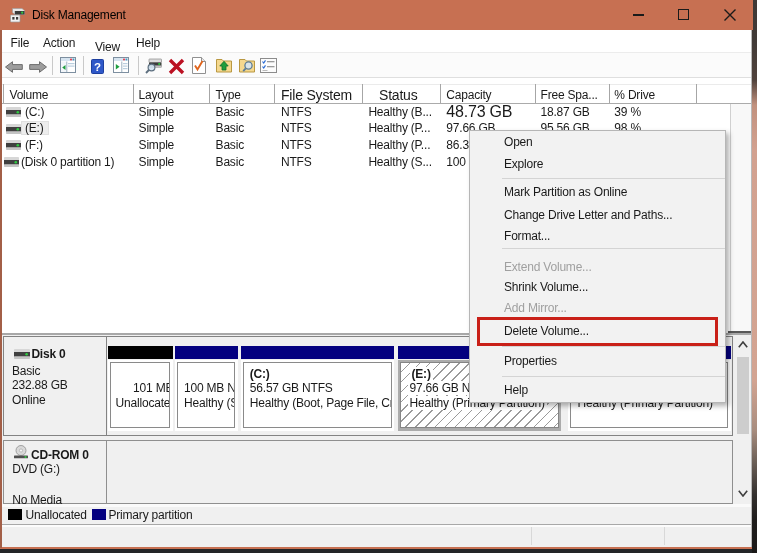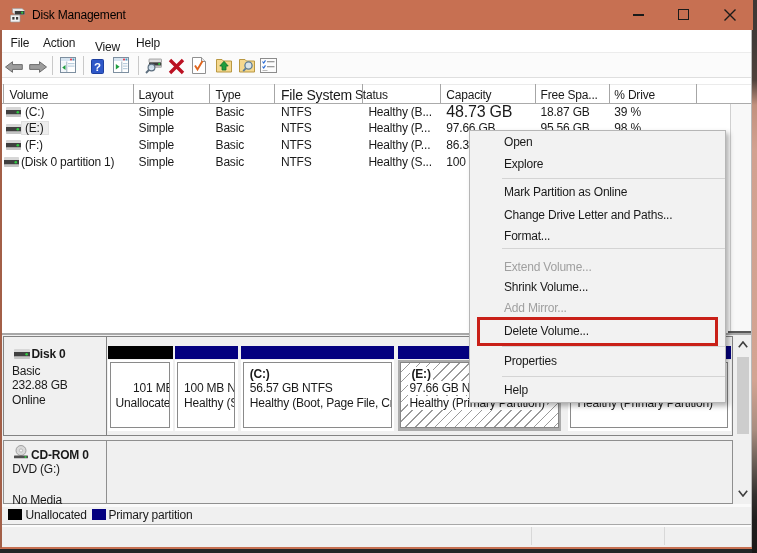--- a/index.html
+++ b/index.html
@@ -128,21 +128,21 @@
 <div class="a" style="left:274px;top:84px;width:1px;height:18.7px;background:#a6a6a6"></div>
 <div class="a" style="left:361.5px;top:84px;width:1px;height:18.7px;background:#a6a6a6"></div>
 <div class="a" style="left:439.5px;top:84px;width:1px;height:18.7px;background:#a6a6a6"></div>
 <div class="a" style="left:535px;top:84px;width:1px;height:18.7px;background:#a6a6a6"></div>
 <div class="a" style="left:608.8px;top:84px;width:1px;height:18.7px;background:#a6a6a6"></div>
 <div class="a" style="left:696px;top:84px;width:1px;height:18.7px;background:#a6a6a6"></div>
 <div class="t" style="left:9.5px;top:84.5px;height:20px;line-height:20px;font-size:12px">Volume</div>
 <div class="t" style="left:138.6px;top:84.5px;height:20px;line-height:20px;font-size:12px">Layout</div>
 <div class="t" style="left:215.6px;top:84.5px;height:20px;line-height:20px;font-size:12px">Type</div>
 <div class="t" style="left:281px;top:84.5px;height:20px;line-height:20px;font-size:14px">File System</div>
-<div class="t" style="left:355px;top:84.5px;height:36px;line-height:20px;font-size:12px">Status</div>
+<div class="t" style="left:379px;top:84.5px;height:36px;line-height:20px;font-size:14px">Status</div>
 <div class="t" style="left:446.3px;top:84.5px;height:20px;line-height:20px;font-size:12px">Capacity</div>
 <div class="t" style="left:540.5px;top:84.5px;height:20px;line-height:20px;font-size:12px">Free Spa...</div>
 <div class="t" style="left:614.3px;top:84.5px;height:20px;line-height:20px;font-size:12px">% Drive</div>
 <div class="a" style="left:0;top:102.7px;width:750.5px;height:1.2px;background:#ababab"></div>
 
 <div class="a" style="left:21.3px;top:120.6px;width:27.7px;height:14.8px;background:#ededed;border:1px solid #e0e0e0"></div>
 
 <svg class="a" style="left:5.5px;top:107px" width="15" height="10" viewBox="0 0 15 10">
     <rect x="0" y="0" width="15" height="3.2" rx="0.8" fill="#d7d7d7"></rect>
     <rect x="0" y="3" width="15" height="4.6" fill="#404040"></rect>

